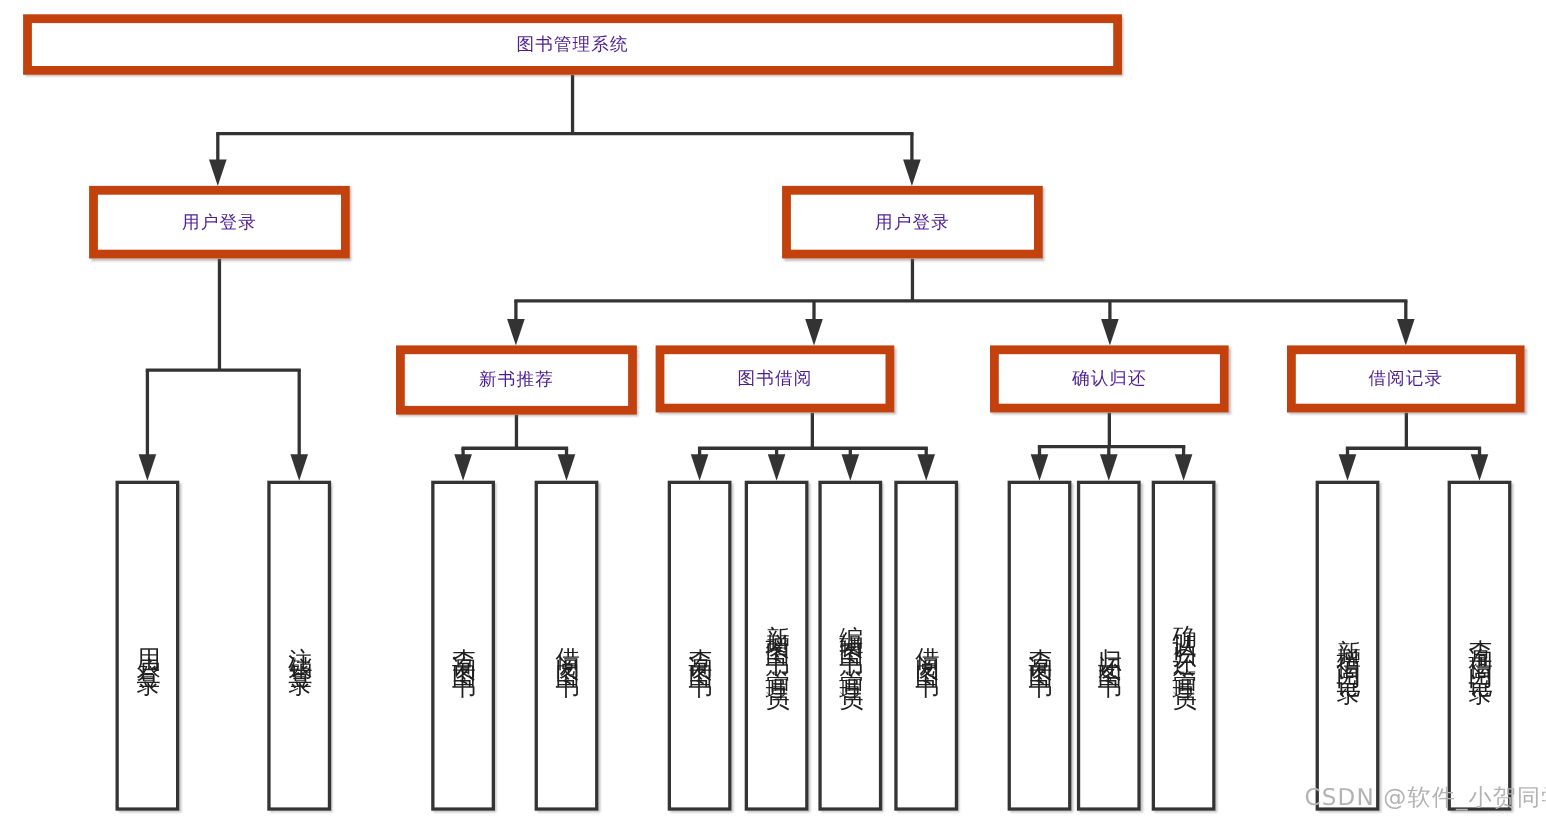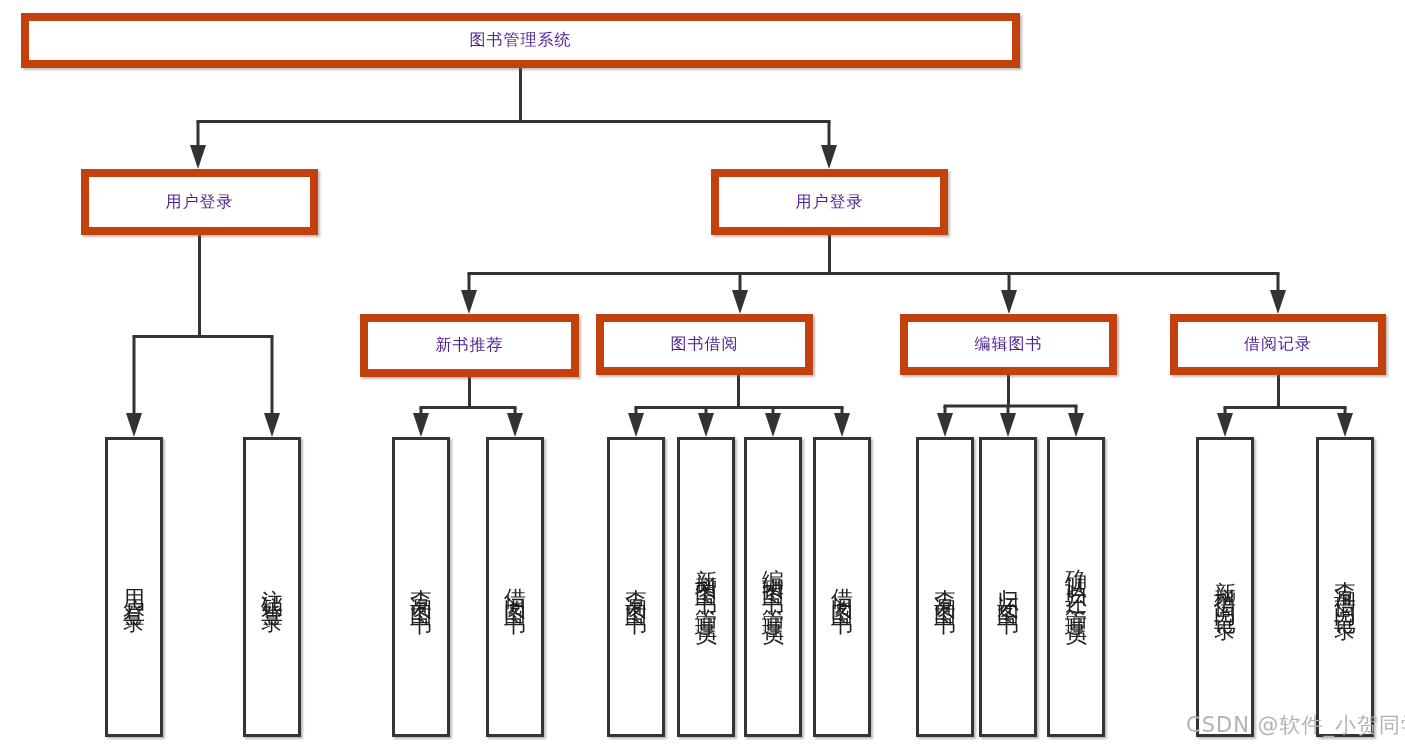--- a/index.html
+++ b/index.html
@@ -142,21 +142,21 @@
     </g>
   </svg>
 
   <div class="box" style="left:21px; top:13px; width:999px; height:55px;">图书管理系统</div>
 
   <div class="box" style="left:81px; top:169px; width:237px; height:66px;">用户登录</div>
   <div class="box" style="left:711px; top:169px; width:237px; height:66px;">用户登录</div>
 
   <div class="box" style="left:360px; top:314px; width:219px; height:63px;">新书推荐</div>
   <div class="box" style="left:596px; top:314px; width:217px; height:61px;">图书借阅</div>
-  <div class="box" style="left:900px; top:314px; width:217px; height:61px;">编辑图书</div>
+  <div class="box" style="left:900px; top:314px; width:217px; height:61px;">确认归还</div>
   <div class="box" style="left:1170px; top:314px; width:216px; height:61px;">借阅记录</div>
 
   <div class="leaf" style="left:105px;">
     <span class="vtext">用户登录</span>
   </div>
   <div class="leaf" style="left:243px;">
     <span class="vtext">注销登录</span>
   </div>
   <div class="leaf" style="left:392px;">
     <span class="vtext">查询图书</span>

